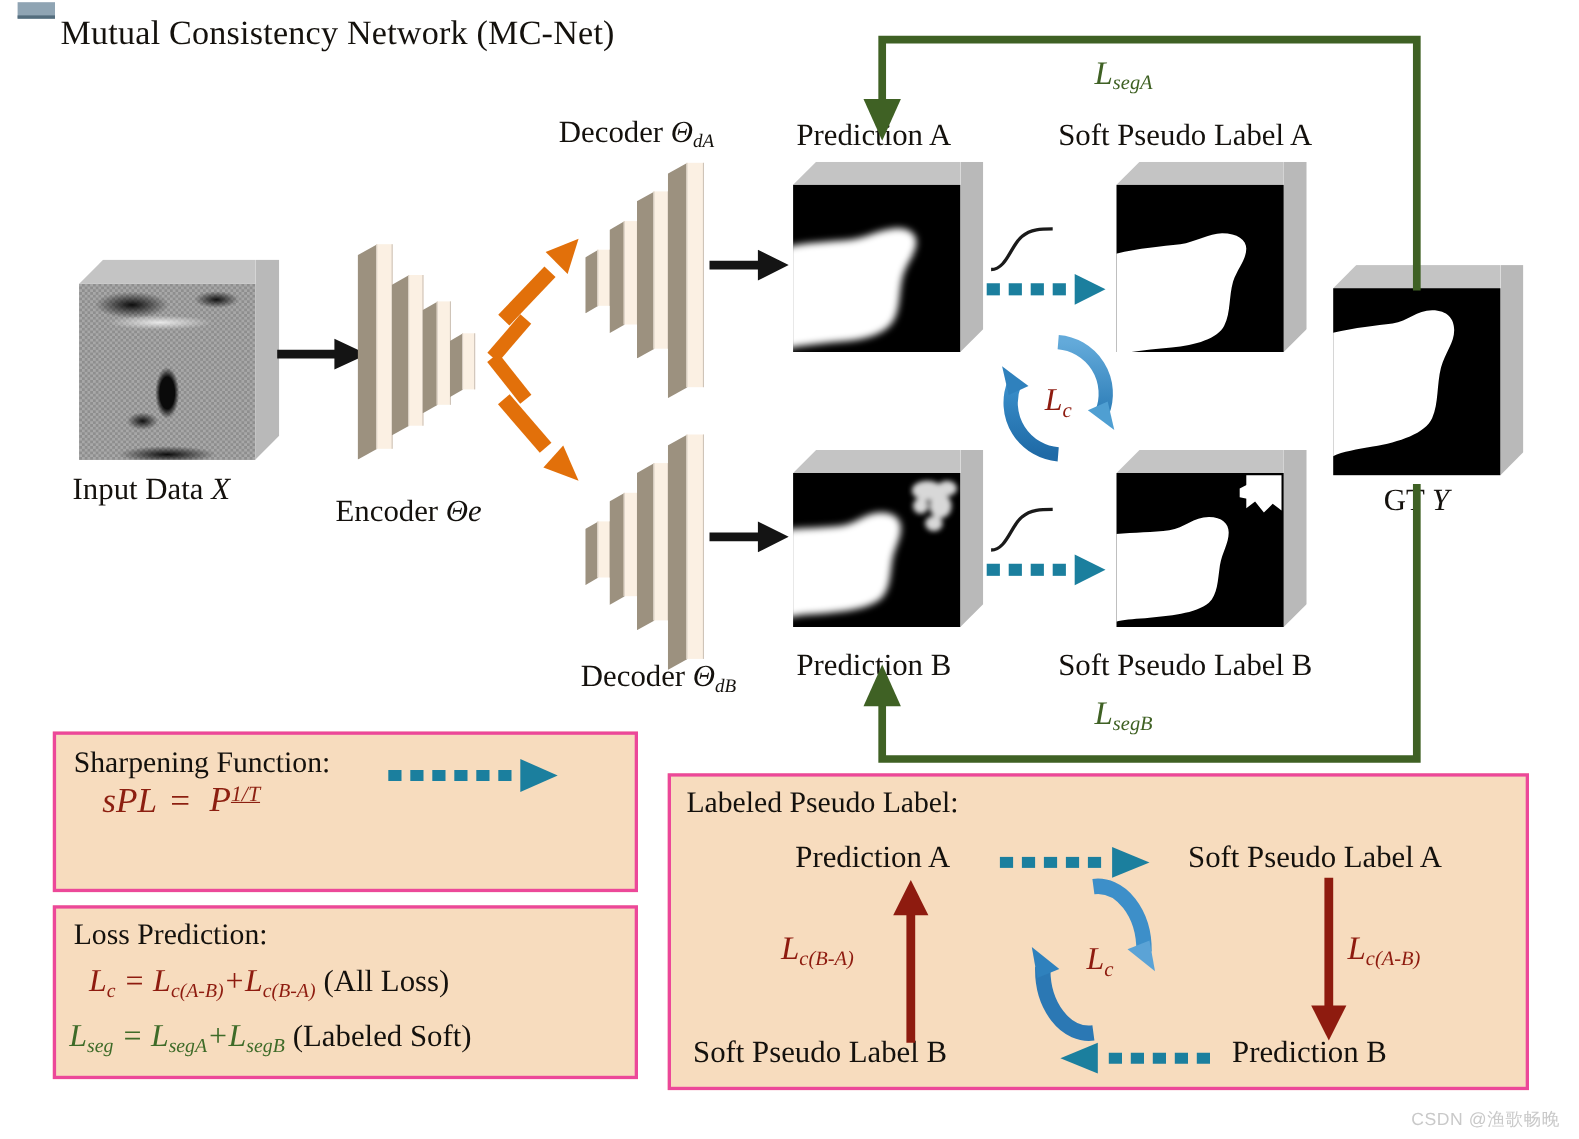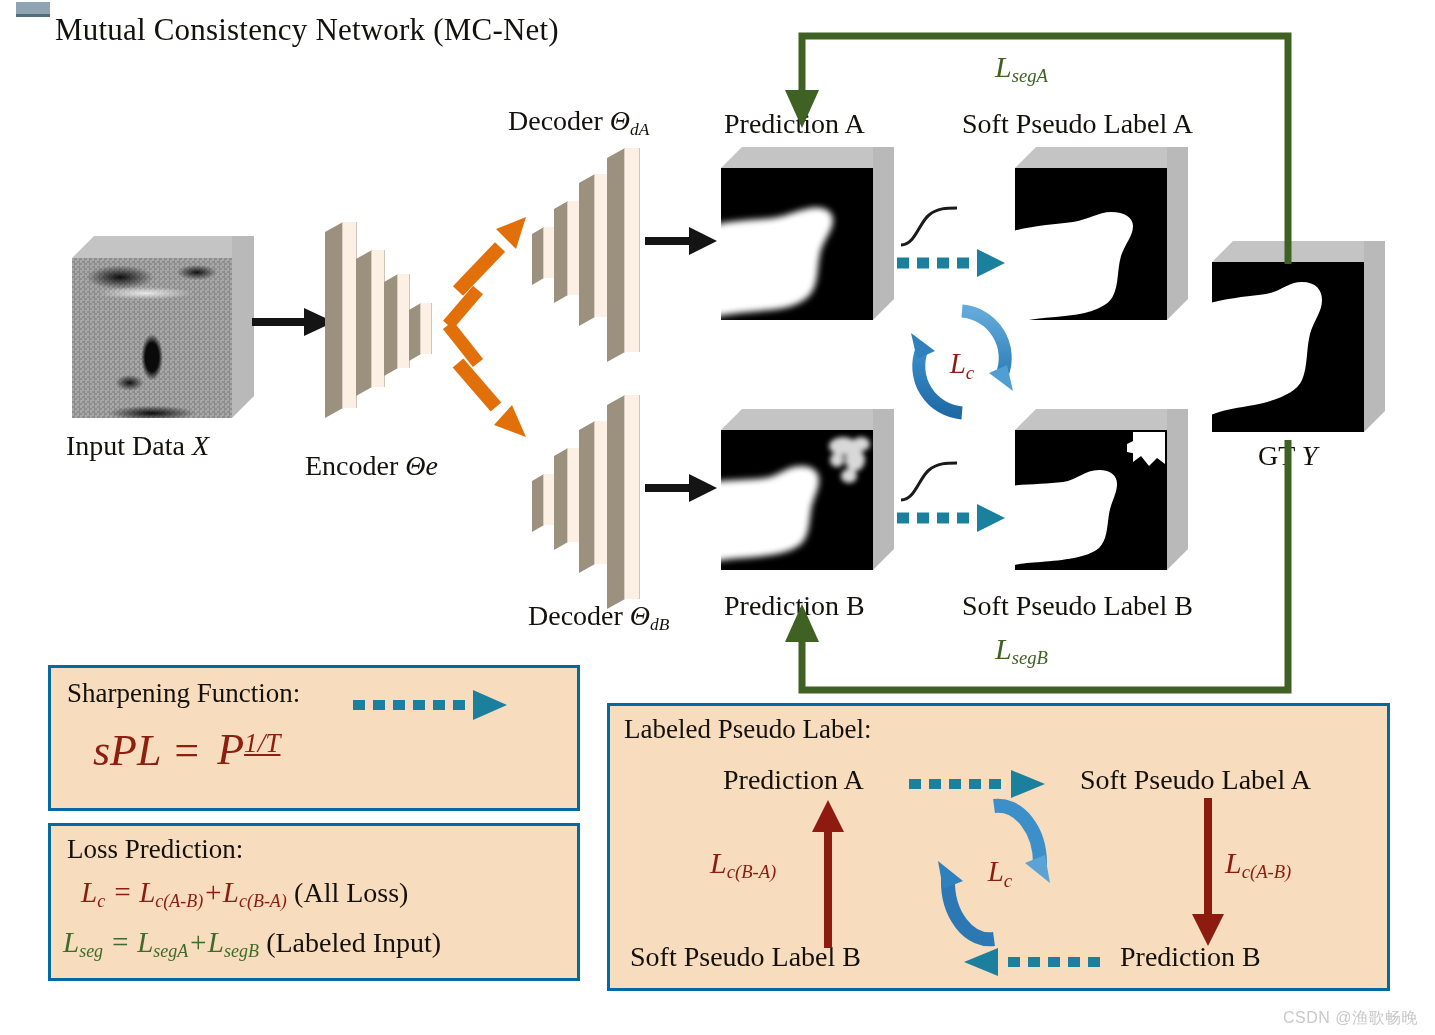--- a/index.html
+++ b/index.html
@@ -26,21 +26,21 @@
   .vol .side{position:absolute;background:#b9b9b9;}
   .vol .topf{position:absolute;background:#c4c4c4;}
 
   
   .slabwrap{position:absolute;}
   .slab{position:absolute;}
   .slab .edge{position:absolute;top:0;height:100%;background:#fbf0e3;border-left:1px solid #d9cfc4;border-right:1px solid #cfc4b8;}
   .slab .shear{position:absolute;background:#8d8271;}
 
   
-  .box{position:absolute;background:#f7dcbe;border:3px solid #0369a1;box-sizing:border-box;}
+  .box{position:absolute;background:#f7dcbe;border:3px solid #ec4899;box-sizing:border-box;}
   .boxhead{font-size:27px;color:#14110d;}
   .formula{font-family:"Liberation Serif","DejaVu Serif",serif;font-style:italic;}
   .maroon{color:#8c1f10;}
   .darkred{color:#8e1b0f;}
   .green{color:#3e6b28;}
   .olive{color:#3f6124;}
 
   
   .frac{display:inline-block;text-align:center;vertical-align:middle;}
   .frac .num{display:block;padding:0 6px 1px 6px;}
@@ -336,21 +336,21 @@
         <line x1="2" y1="17" x2="14" y2="17"></line>
         <line x1="22" y1="17" x2="34" y2="17"></line>
         <line x1="42" y1="17" x2="54" y2="17"></line>
         <line x1="62" y1="17" x2="74" y2="17"></line>
         <line x1="82" y1="17" x2="94" y2="17"></line>
         <line x1="102" y1="17" x2="114" y2="17"></line>
       </g>
       <path d="M122,2 L156,17 L122,32 Z" fill="#1b7f9e"></path>
     </svg>
 
-    <div class="abs formula maroon" style="left:42px;top:56px;font-size:44px;display:flex;align-items:center;gap:10px;">
+    <div class="abs formula maroon" style="left:42px;top:40px;font-size:32px;display:flex;align-items:center;gap:10px;">
       <span>sPL</span>
       <span>=</span>
       <span class="frac">
         <span class="num">
           <span>P</span><sup class="sm">1/T</sup>
         </span>
       </span>
     </div>
   </div>
 
@@ -361,21 +361,21 @@
       <span class="formula darkred"><span>L</span><sub class="sm">c</sub></span>
       <span class="formula darkred">=</span>
       <span class="formula darkred"><span>L</span><sub class="sm">c(A-B)</sub></span><span class="formula darkred">+</span><span class="formula darkred"><span>L</span><sub class="sm">c(B-A)</sub></span>
       <span class="lbl" style="font-size:28px;">(All Loss)</span>
     </div>
 
     <div class="abs" style="left:12px;top:100px;font-size:29px;white-space:nowrap;">
       <span class="formula green"><span>L</span><sub class="sm">seg</sub></span>
       <span class="formula green">=</span>
       <span class="formula green"><span>L</span><sub class="sm">segA</sub></span><span class="formula green">+</span><span class="formula green"><span>L</span><sub class="sm">segB</sub></span>
-      <span class="lbl" style="font-size:28px;">(Labeled Input)</span>
+      <span class="lbl" style="font-size:28px;">(Labeled Soft)</span>
     </div>
   </div>
 
   <div class="box" style="left:607px;top:703px;width:783px;height:288px;">
     <div class="abs lbl boxhead" style="left:14px;top:8px;">Labeled Pseudo Label:</div>
 
     <div class="abs lbl" style="left:113px;top:58px;font-size:28px;">Prediction A</div>
     <div class="abs lbl" style="left:470px;top:58px;font-size:28px;">Soft Pseudo Label A</div>
     <div class="abs lbl" style="left:20px;top:235px;font-size:28px;">Soft Pseudo Label B</div>
     <div class="abs lbl" style="left:510px;top:235px;font-size:28px;">Prediction B</div>

